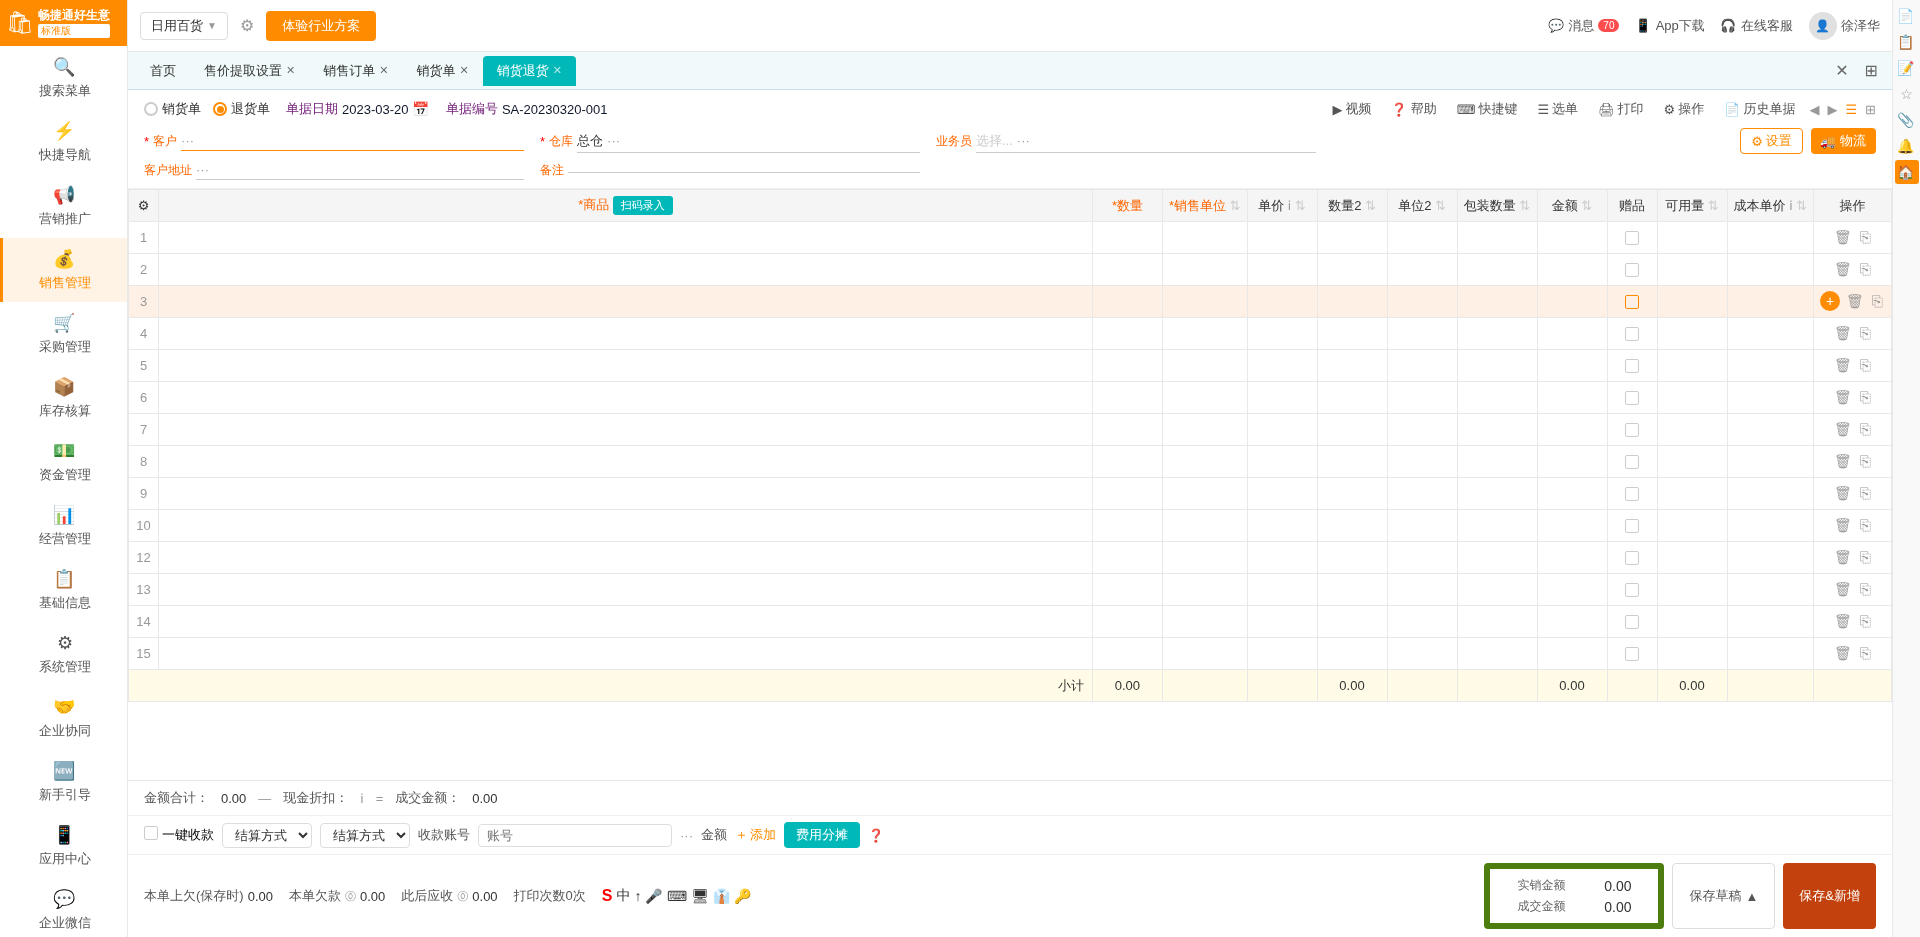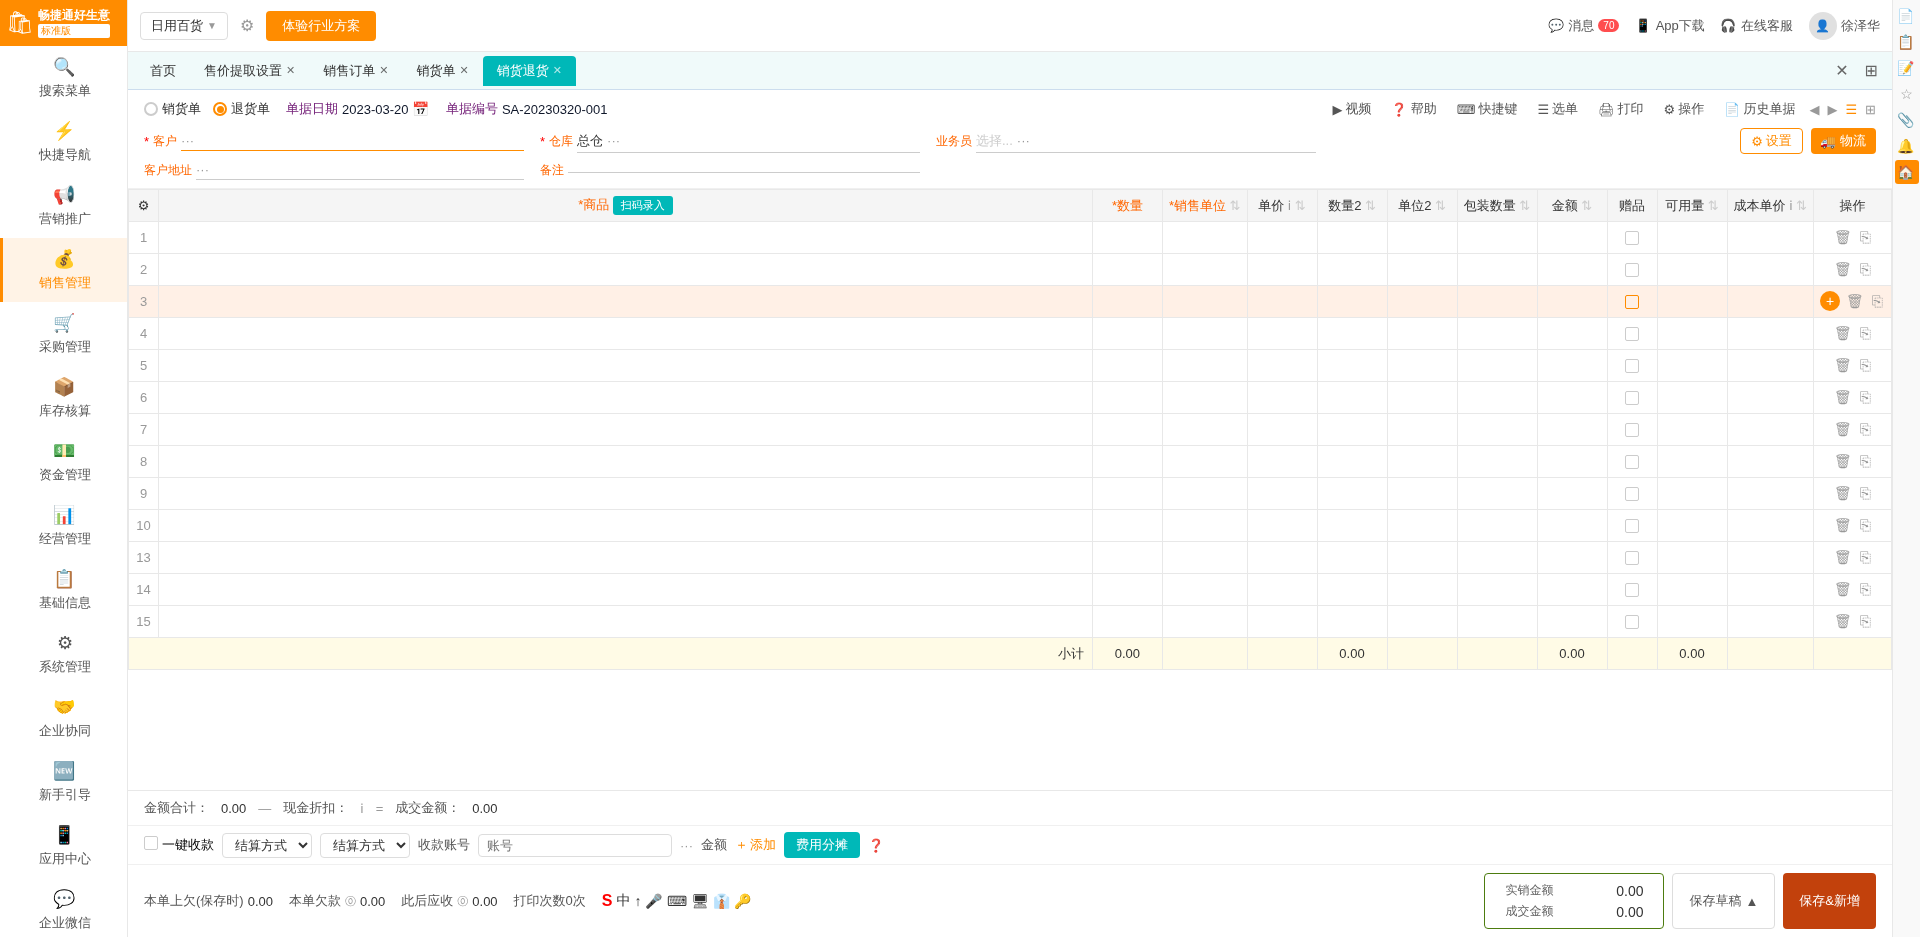--- a/index.html
+++ b/index.html
@@ -102,21 +102,21 @@
     .footer-bottom-right { margin-left: auto; display: flex; gap: 8px; }
     .save-draft-btn { background: none; border: 1px solid #ddd; border-radius: 4px; padding: 6px 16px; cursor: pointer; color: #555; display: flex; align-items: center; gap: 4px; }
     .save-new-btn { background: #c2410c; border: none; color: #fff; border-radius: 4px; padding: 6px 16px; cursor: pointer; display: flex; align-items: center; gap: 4px; }
 
     
     .right-sidebar { width: 28px; background: #f9f9f9; border-left: 1px solid #e8e8e8; display: flex; flex-direction: column; align-items: center; padding: 4px 0; gap: 2px; }
     .right-sidebar-icon { width: 24px; height: 24px; display: flex; align-items: center; justify-content: center; cursor: pointer; color: #999; font-size: 14px; border-radius: 3px; }
     .right-sidebar-icon.active { background: #ff8c00; color: #fff; }
 
     
-    .summary-panel { background: #fff; border: 1px solid #4d7c0f; border-radius: 4px; padding: 6px 20px; min-width: 180px; }
+    .summary-panel { background: #fff; border: 6px solid #4d7c0f; border-radius: 4px; padding: 6px 27px; min-width: 180px; }
     .summary-panel-row { display: flex; justify-content: space-between; align-items: center; gap: 16px; padding: 2px 0; }
     .summary-panel-label { color: #666; font-size: 12px; }
     .summary-panel-value { color: #333; font-weight: 500; font-size: 14px; }
     .header-right-actions { display: flex; align-items: center; gap: 8px; margin-left: auto; }
   </style>
 </head>
 <body>
 
 <div class="sidebar">
   <div class="sidebar-logo">
@@ -650,20 +650,45 @@
       <td></td>
       <td>
         <div class="action-icons">
 
           <span class="action-icon">🗑</span>
           <span class="action-icon">⎘</span>
         </div>
       </td>
     </tr>
             <tr>
+      <td><span class="row-num">12</span></td>
+      <td></td>
+      <td></td>
+      <td></td>
+      <td></td>
+      <td></td>
+      <td></td>
+      <td></td>
+      <td></td>
+      <td>
+        <div class="checkbox-cell">
+                  <div class="cb"></div>
+                </div>
+      </td>
+      <td></td>
+      <td></td>
+      <td>
+        <div class="action-icons">
+
+          <span class="action-icon">🗑</span>
+          <span class="action-icon">⎘</span>
+        </div>
+      </td>
+    </tr>
+            <tr>
       <td><span class="row-num">13</span></td>
       <td></td>
       <td></td>
       <td></td>
       <td></td>
       <td></td>
       <td></td>
       <td></td>
       <td></td>
       <td>

